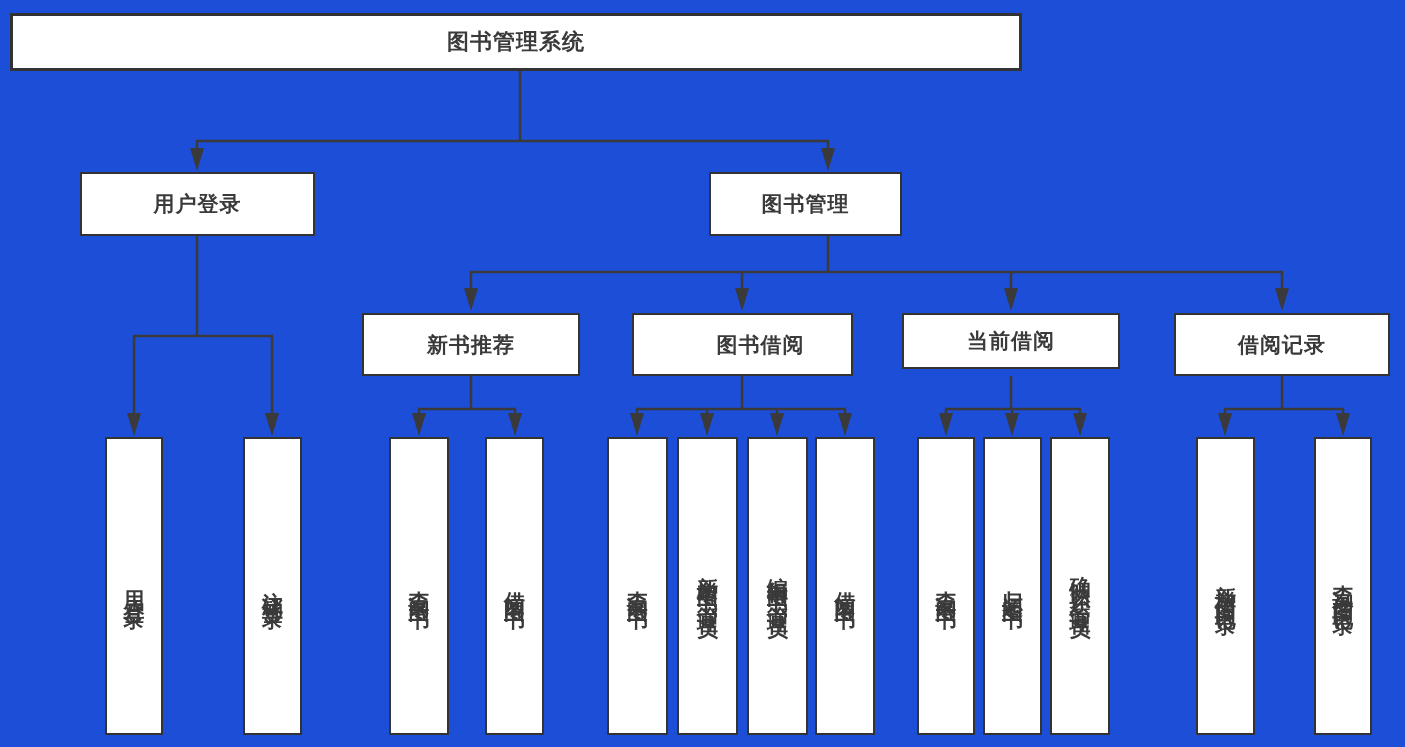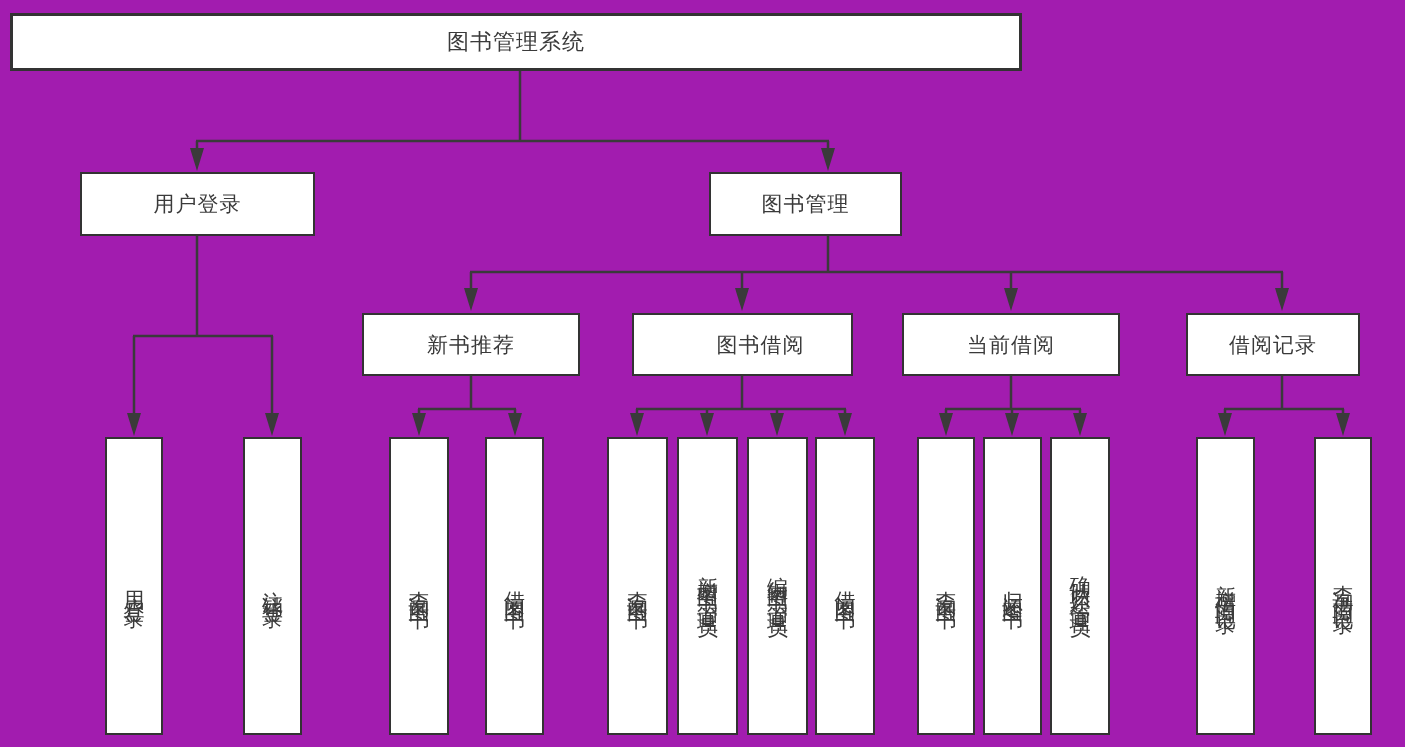--- a/index.html
+++ b/index.html
@@ -1,22 +1,23 @@
 <!DOCTYPE html>
 <html><head>
 <meta charset="utf-8">
 <style>
   html, body { margin: 0; padding: 0; background: #ffffff; }
   .canvas {
     position: relative;
     width: 1405px;
     height: 747px;
-    background: #a21caf;
+    background: #1d4ed8;
     overflow: hidden;
     font-family: "Liberation Sans", "DejaVu Sans", sans-serif;
+    font-weight: bold;
   }
   .connectors {
     position: absolute;
     left: 0; top: 0;
     width: 1405px; height: 747px;
   }
   .hbox {
     position: absolute;
     box-sizing: border-box;
     background: #ffffff;
@@ -127,24 +128,24 @@
   <div class="hbox" style="left:709px; top:172px; width:193px; height:64px;">
     <span>图书管理</span>
   </div>
 
   <div class="hbox" style="left:362px; top:313px; width:218px; height:63px;">
     <span>新书推荐</span>
   </div>
   <div class="hbox" style="left:632px; top:313px; width:221px; height:63px;padding-left:36px;">
     <span>图书借阅</span>
   </div>
-  <div class="hbox" style="left:902px; top:313px; width:218px; height:63px;">
+  <div class="hbox" style="left:902px; top:313px; width:218px; height:56px;">
     <span>当前借阅</span>
   </div>
-  <div class="hbox" style="left:1174px; top:313px; width:174px; height:63px;margin-left:12px;">
+  <div class="hbox" style="left:1174px; top:313px; width:216px; height:63px;">
     <span>借阅记录</span>
   </div>
 
   <div class="leaf" style="left:105px; width:58px;">
     <span class="vtext">用户登录</span>
   </div>
   <div class="leaf" style="left:243px; width:59px;">
     <span class="vtext">注销登录</span>
   </div>
 

